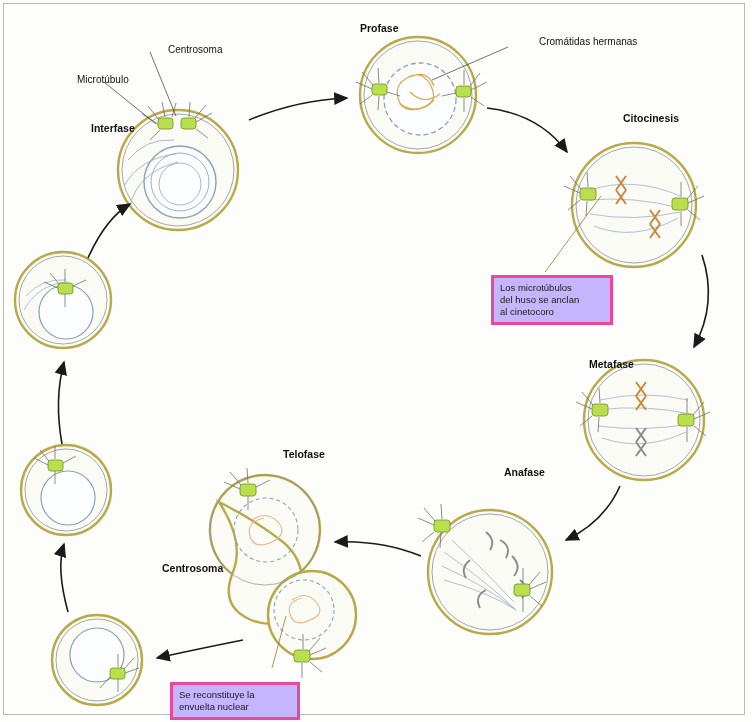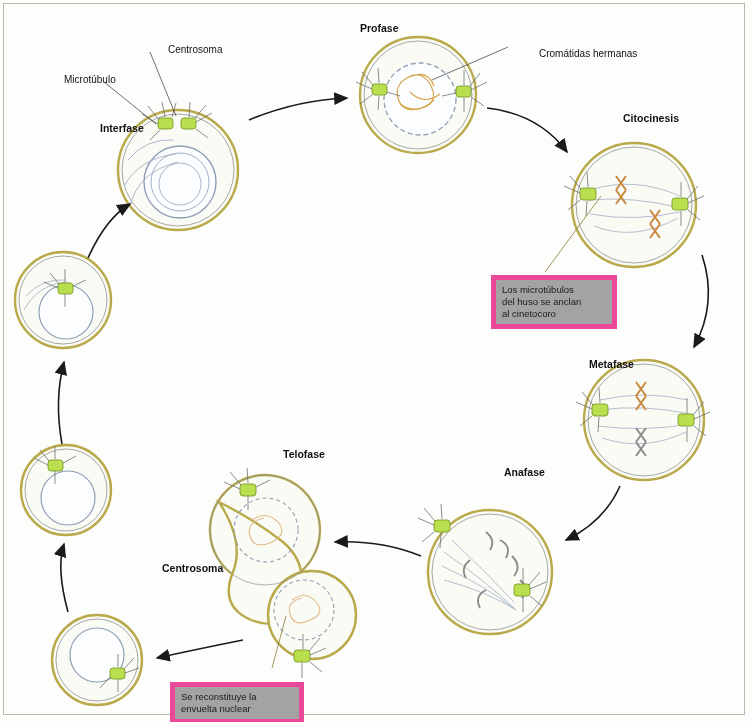--- a/index.html
+++ b/index.html
@@ -40,22 +40,22 @@
     color: #111111;
     white-space: nowrap;
     padding-left: 28px;
   }
   .lbl.bold {
     font-weight: bold;
     font-size: 10.5px;
   }
   .callout {
     position: absolute;
-    background: #a3a3a3;
-    border: 5px solid #ec4899;
+    background: #c4b5fd;
+    border: 3px solid #ec4899;
     font-family: "Liberation Sans", sans-serif;
     font-size: 9.5px;
     color: #1a1a1a;
     line-height: 1.25;
     padding: 4px 6px;
     white-space: pre-line;
   }
 </style>
 </head>
 <body>
@@ -321,24 +321,24 @@
       <path d="M620 486 q-16 36 -54 54" marker-end="url(#arrowhead)"></path>
       <path d="M421 556 q-40 -16 -86 -14" marker-end="url(#arrowhead)"></path>
       <path d="M243 640 q-50 10 -86 18" marker-end="url(#arrowhead)"></path>
       <path d="M68 612 q-12 -44 -4 -68" marker-end="url(#arrowhead)"></path>
       <path d="M62 444 q-8 -44 2 -82" marker-end="url(#arrowhead)"></path>
       <path d="M88 258 q18 -40 42 -54" marker-end="url(#arrowhead)"></path>
     </g>
   </svg>
 
   <div class="lbl" style="left:104px; top:44px;margin-left:36px;">Centrosoma</div>
-  <div class="lbl" style="left:36px; top:74px;">Microtúbulo</div>
-  <div class="lbl bold" style="left:72px; top:122px;">Interfase</div>
+  <div class="lbl" style="left:49px; top:74px;">Microtúbulo</div>
+  <div class="lbl bold" style="left:63px; top:122px;">Interfase</div>
   <div class="lbl bold" style="left:332px; top:22px;">Profase</div>
-  <div class="lbl" style="left:511px; top:48px;">Cromátidas hermanas</div>
+  <div class="lbl" style="left:511px; top:36px;">Cromátidas hermanas</div>
   <div class="lbl bold" style="left:595px; top:112px;">Citocinesis</div>
   <div class="lbl bold" style="left:561px; top:358px;">Metafase</div>
   <div class="lbl bold" style="left:476px; top:466px;text-align:right;">Anafase</div>
   <div class="lbl bold" style="left:255px; top:448px;">Telofase</div>
   <div class="lbl bold" style="left:134px; top:562px;">Centrosoma</div>
 
   <div class="callout" style="left:491px; top:275px; width:104px;">Los microtúbulos
 del huso se anclan
 al cinetocoro</div>
   <div class="callout" style="left:170px; top:682px; width:112px;">Se reconstituye la

